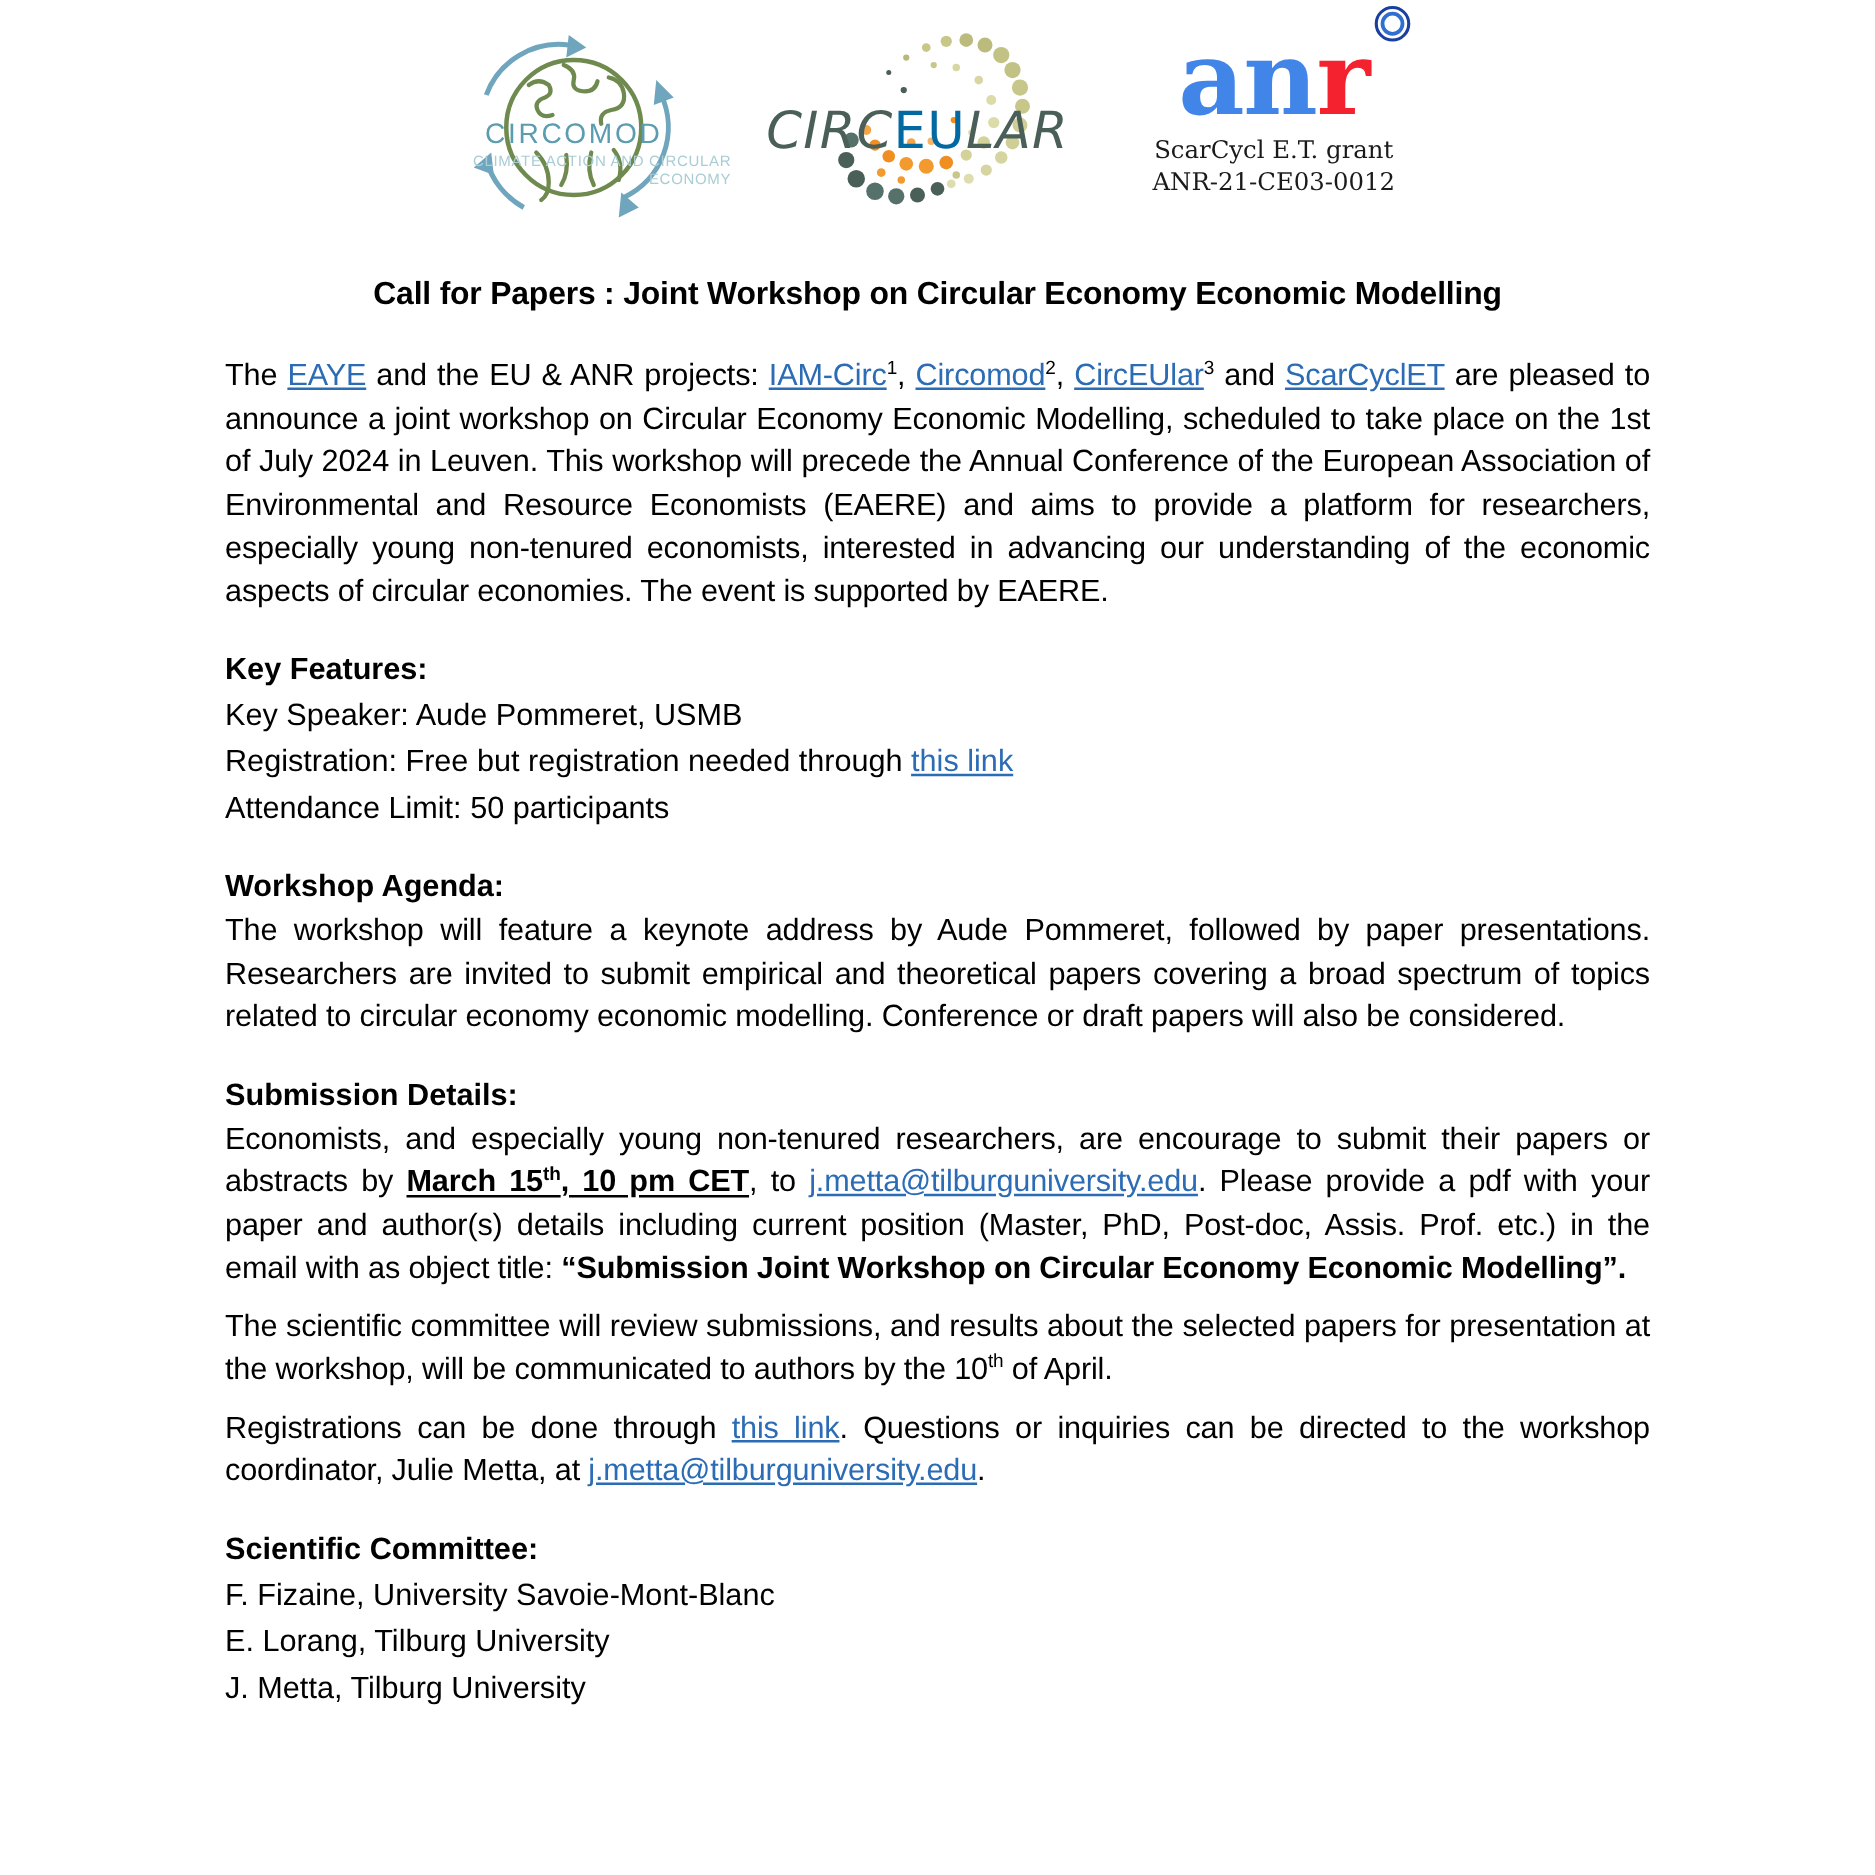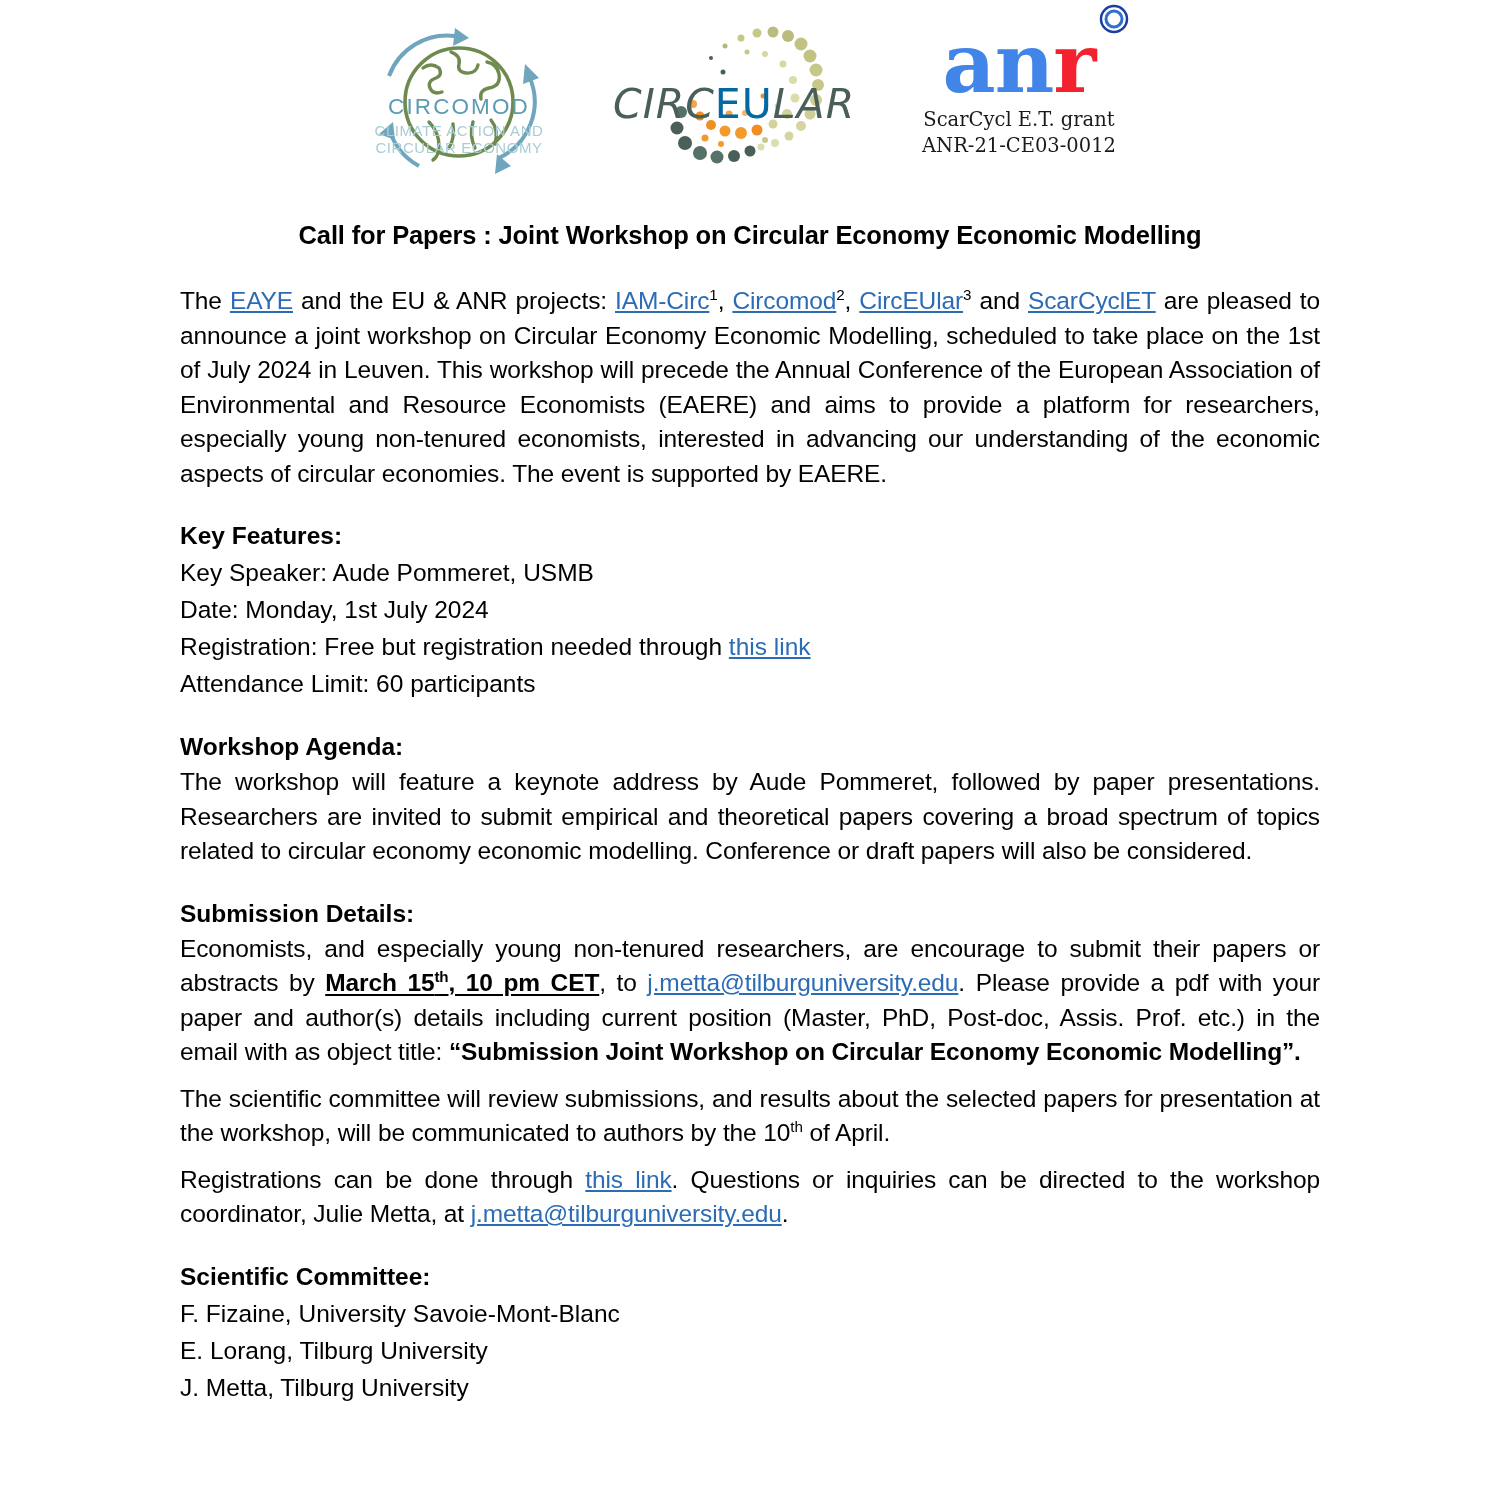--- a/index.html
+++ b/index.html
@@ -52,22 +52,22 @@
     text-align: center;
     font-size: 22.5px;
     letter-spacing: 2.1px;
     color: #5b9cb0;
     font-family: "Liberation Sans", sans-serif;
   }
   .circomod-tag {
     position: absolute;
     left: -14px; right: -14px;
     top: 104px;
-    text-align: center;
-    font-size: 15px;
+    text-align: right;
+    font-size: 12px;
     letter-spacing: 0.55px;
     color: #a8cdd4;
     font-family: "Liberation Sans", sans-serif;
   }
 
   
   .logo-circeular {
     position: relative;
     width: 246px;
     height: 168px;
@@ -277,23 +277,22 @@
     <div class="doc-title">Call for Papers : Joint Workshop on Circular Economy Economic Modelling</div>
 
     <div class="gap-lg"></div>
 
     <p class="body"><span>The </span><a class="link" href="#">EAYE</a><span> and the EU &amp; ANR projects: </span><a class="link" href="#">IAM-Circ</a><sup>1</sup><span>, </span><a class="link" href="#">Circomod</a><sup>2</sup><span>, </span><a class="link" href="#">CircEUlar</a><sup>3</sup><span> and </span><a class="link" href="#">ScarCyclET</a><span> are pleased to announce a joint workshop on Circular Economy Economic Modelling, scheduled to take place on the 1st of July 2024 in Leuven. This workshop will precede the Annual Conference of the European Association of Environmental and Resource Economists (EAERE) and aims to provide a platform for researchers, especially young non-tenured economists, interested in advancing our understanding of the economic aspects of circular economies. The event is supported by EAERE.</span></p>
 
     <div class="gap-md"></div>
 
     <div class="section-head">Key Features:</div>
     <div class="plain-line">Key Speaker: Aude Pommeret, USMB</div>
-    <div class="plain-line">Date: Monday, 1st July 2024</div>
     <div class="plain-line"><span>Registration: Free but registration needed through </span><a class="link" href="#">this link</a></div>
-    <div class="plain-line">Attendance Limit: 60 participants</div>
+    <div class="plain-line">Attendance Limit: 50 participants</div>
 
     <div class="gap-md"></div>
 
     <div class="section-head">Workshop Agenda:</div>
     <p class="body">The workshop will feature a keynote address by Aude Pommeret, followed by paper presentations. Researchers are invited to submit empirical and theoretical papers covering a broad spectrum of topics related to circular economy economic modelling. Conference or draft papers will also be considered.</p>
 
     <div class="gap-md"></div>
 
     <div class="section-head">Submission Details:</div>
     <p class="body"><span>Economists, and especially young non-tenured researchers, are encourage to submit their papers or abstracts by </span><span class="bold-u"><span>March 15</span><sup>th</sup><span>, 10 pm CET</span></span><span>, to </span><a class="link" href="#">j.metta@tilburguniversity.edu</a><span>. Please provide a pdf with your paper and author(s) details including current position (Master, PhD, Post-doc, Assis. Prof. etc.) in the email with as object title: </span><span class="bold">“Submission Joint Workshop on Circular Economy Economic Modelling”.</span></p>

